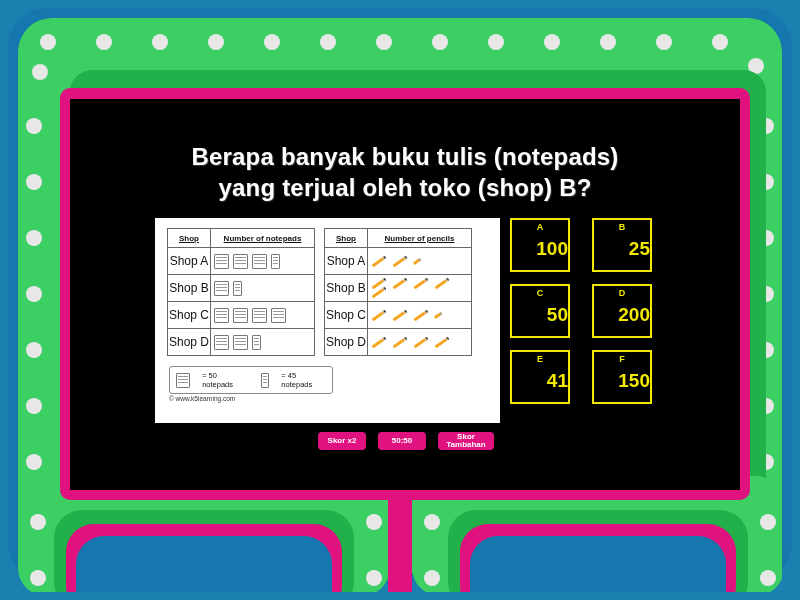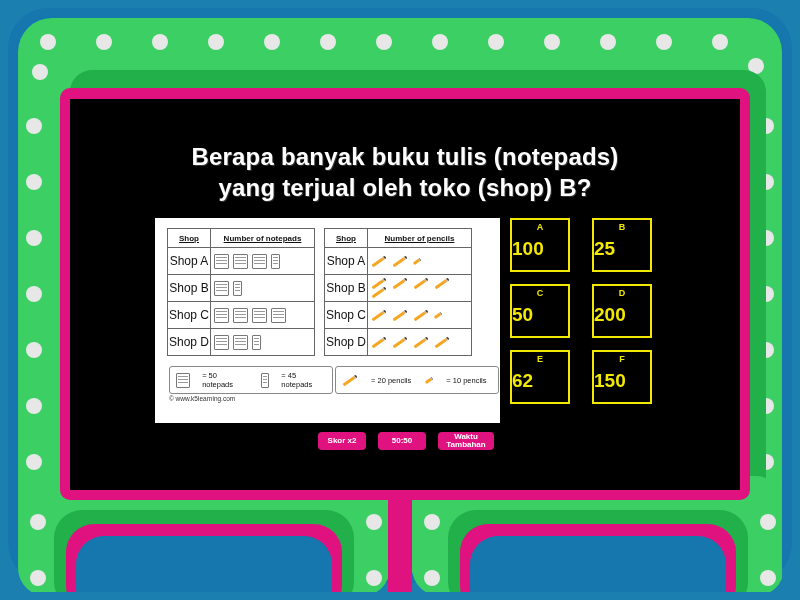--- a/index.html
+++ b/index.html
@@ -258,21 +258,21 @@
     text-align: center;
     color: #f2e800;
     font-size: 9px;
     font-weight: bold;
   }
   .ans-value {
     position: absolute;
     top: 18px;
     left: 0;
     right: 0;
-    text-align: left;
+    text-align: right;
     color: #f2e800;
     font-size: 19px;
     font-weight: bold;
   }
 
   
   .powerups {
     position: absolute;
     left: 248px;
     top: 333px;
@@ -445,26 +445,20 @@
 
       </div>
 
       <div class="legend legend-l">
         <span class="pad-icon"></span>
         <span>= 50 notepads</span>
         <span class="pad-icon pad-half" style="margin-left:6px"></span>
         <span>= 45 notepads</span>
       </div>
 
-      <div class="legend legend-r">
-        <span class="pencil"></span>
-        <span>= 20 pencils</span>
-        <span class="pencil pencil-half" style="margin-left:6px"></span>
-        <span>= 10 pencils</span>
-      </div>
 
       <div class="credit">© www.k5learning.com</div>
     </div>
 
     <div class="answers">
       <div class="ans">
         <div class="ans-letter">A</div>
         <div class="ans-value">100</div>
       </div>
       <div class="ans">
@@ -474,28 +468,28 @@
       <div class="ans">
         <div class="ans-letter">C</div>
         <div class="ans-value">50</div>
       </div>
       <div class="ans">
         <div class="ans-letter">D</div>
         <div class="ans-value">200</div>
       </div>
       <div class="ans">
         <div class="ans-letter">E</div>
-        <div class="ans-value">62</div>
+        <div class="ans-value">41</div>
       </div>
       <div class="ans">
         <div class="ans-letter">F</div>
         <div class="ans-value">150</div>
       </div>
     </div>
 
     <div class="powerups">
       <button class="pw">Skor x2</button>
       <button class="pw">50:50</button>
-      <button class="pw wide">Waktu Tambahan</button>
+      <button class="pw wide">Skor Tambahan</button>
     </div>
 
   </div>
 </div>
 
 </body></html>

